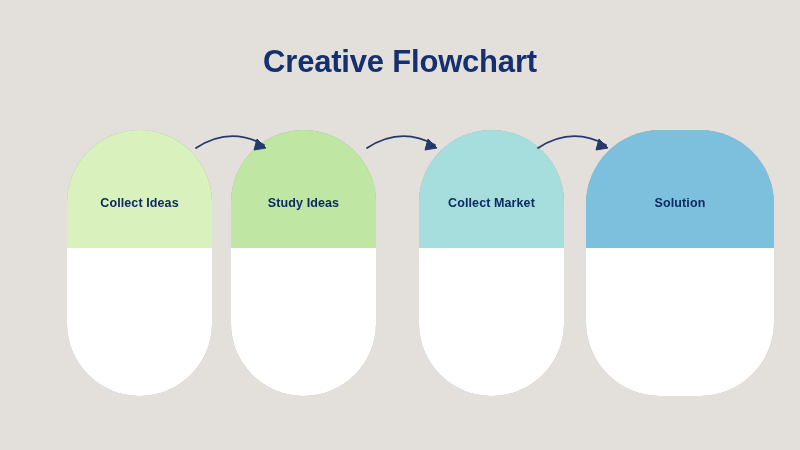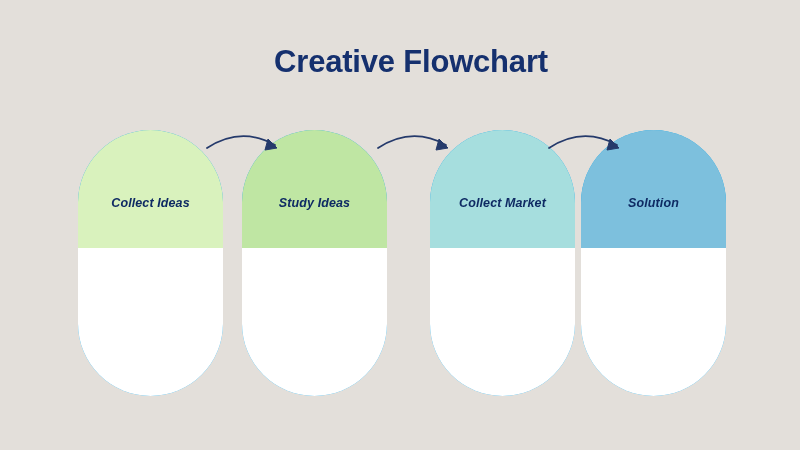--- a/index.html
+++ b/index.html
@@ -13,21 +13,20 @@
     overflow: hidden;
     font-family: "Liberation Sans", sans-serif;
     background: #e3dfda;
   }
 
   #slide {
     position: relative;
     width: 687px;
     height: 450px;
     background: #e3dfda;
-    margin-left: 11px;
   }
 
   #slide-title {
     position: absolute;
     left: 0;
     top: 44px;
     width: 800px;
     text-align: center;
     font-size: 31px;
     font-weight: bold;
@@ -44,22 +43,21 @@
     height: 450px;
   }
 
   .flow-node {
     position: absolute;
     top: 130px;
     width: 145px;
     height: 266px;
     border-radius: 74px;
     overflow: hidden;
-    background: #0ea5e9;
-    font-style: italic;
+    background: #a3a3a3;
   }
 
   .node-top {
     position: absolute;
     left: 0;
     top: 0;
     width: 100%;
     height: 118px;
   }
 
@@ -115,21 +113,21 @@
       <div class="node-bottom" style="background: rgb(255, 255, 255);"></div>
       <div class="node-label" style="color: rgb(14, 42, 99);">Study Ideas</div>
     </div>
 
     <div class="flow-node" style="left: 419px;">
       <div class="node-top" style="background: rgb(166, 222, 222);"></div>
       <div class="node-bottom" style="background: rgb(255, 255, 255);"></div>
       <div class="node-label" style="color: rgb(14, 42, 99);">Collect Market</div>
     </div>
 
-    <div class="flow-node" style="left: 570px;">
+    <div class="flow-node" style="left: 586px; padding-left: 43px;">
       <div class="node-top" style="background: rgb(125, 192, 221);"></div>
       <div class="node-bottom" style="background: rgb(255, 255, 255);"></div>
       <div class="node-label" style="color: rgb(14, 42, 99);">Solution</div>
     </div>
 
     <svg id="arrows" viewBox="0 0 800 450">
       <g id="arrow-group-1">
         <path class="arrow-path" d="M 196 148 Q 230 126 264 145" fill="none" stroke-width="1.8" stroke-linecap="round" stroke="#253a6b"></path>
         <path class="arrow-head" d="M 257 139 L 266 148 L 254 150 Z" stroke-width="1" fill="#253a6b" stroke="#253a6b"></path>
       </g>

